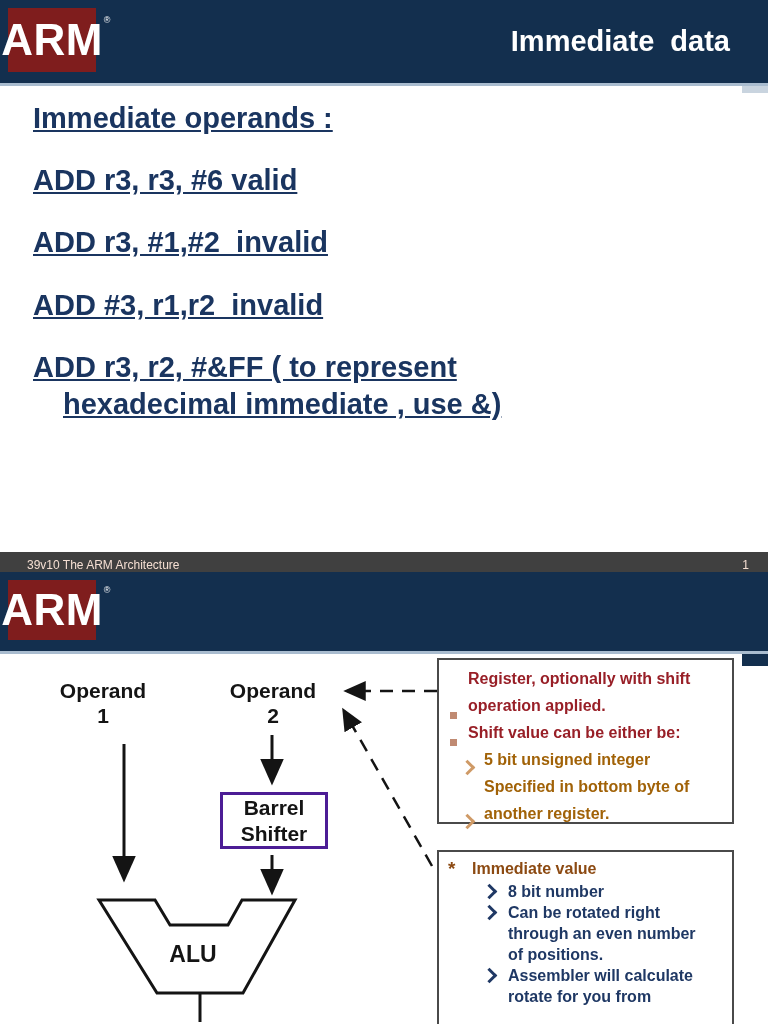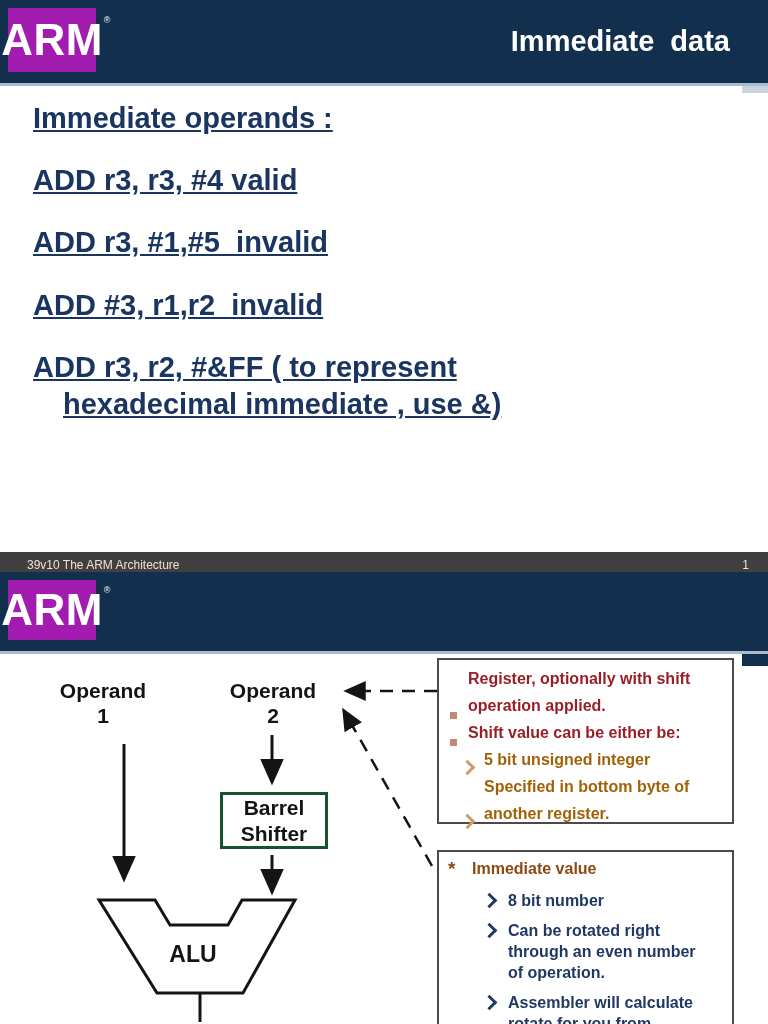--- a/index.html
+++ b/index.html
@@ -9,21 +9,21 @@
   }
   .slide{position:absolute;left:0;width:768px;overflow:hidden;background:#fff;}
   #slide1{top:0;height:572px;}
   #slide2{top:572px;height:452px;}
 
   
   .hdr{position:absolute;left:0;top:0;width:768px;background:#132f4e;box-sizing:border-box;
        border-bottom:3px solid #a9bccf;}
   #slide1 .hdr{height:86px;}
   #slide2 .hdr{height:82px;}
-  .logo-patch{position:absolute;left:8px;top:8px;width:88px;height:64px;background:#a21caf;
+  .logo-patch{position:absolute;left:8px;top:8px;width:88px;height:64px;background:#7f1d1d;
        display:flex;align-items:center;justify-content:center;}
   #slide2 .logo-patch{height:60px;}
   .arm{color:#fff;font-weight:700;font-size:44px;line-height:1;letter-spacing:0.5px;position:relative;}
   .arm .reg{position:absolute;top:-2px;right:-8px;font-size:9px;font-weight:400;}
   .slide-title{position:absolute;right:38px;top:25px;color:#ffffff;font-size:29px;font-weight:700;white-space:pre;}
   .hdr-notch{position:absolute;right:0;width:26px;background:#132f4e;}
   #slide1 .hdr-notch{top:86px;height:7px;background:#c9d4df;}
   #slide2 .hdr-notch{top:82px;height:12px;}
 
   
@@ -33,60 +33,60 @@
   
   .footerbar{position:absolute;left:0;top:552px;width:768px;height:26px;background:#404040;}
   .footer-left{position:absolute;left:27px;top:6px;color:#f4ded2;font-size:12px;}
   .footer-page{position:absolute;right:19px;top:6px;color:#f4ded2;font-size:12px;}
 
   
   .diagram-svg{position:absolute;left:0;top:0;width:768px;height:452px;}
   .dlabel{position:absolute;color:#141414;font-weight:700;text-align:center;line-height:25px;}
   #operand1{left:53px;top:106px;width:100px;font-size:21px;}
   #operand2{left:223px;top:106px;width:100px;font-size:21px;}
-  #barrel-box{position:absolute;left:220px;top:220px;width:102px;height:51px;border:3px solid #14532d;
+  #barrel-box{position:absolute;left:220px;top:220px;width:102px;height:51px;border:3px solid #4c1d95;
       background:#fff;color:#141414;font-weight:700;font-size:21px;line-height:26px;text-align:center;
       display:flex;flex-direction:column;justify-content:center;}
   #alu-label{left:162px;top:370px;width:62px;font-size:23px;}
 
   
   .callout{position:absolute;left:437px;width:297px;background:#fff;border:2px solid #4a4a4a;
       box-sizing:border-box;padding:5px 8px 0 9px;}
   #box1{top:86px;height:166px;}
   #box2{top:278px;height:182px;}
   .b1item{display:flex;color:#981f27;font-size:16px;font-weight:700;line-height:27px;align-items:flex-end;}
   .b1item.sub{padding-left:14px;color:#a16207;}
   .b1text{max-width:250px;}
   .b1item.sub .b1text{max-width:235px;}
   .sq{flex:none;width:7px;height:7px;background:#c08a72;margin:10px 11px 0 2px;}
   .chev{flex:none;width:8px;height:8px;border-top:3px solid #cf9a66;border-right:3px solid #cf9a66;
       transform:rotate(45deg);margin:8px 11px 0 0;}
   .chev.navy{border-color:#1f3864;}
   .b2title{display:flex;color:#8c4a12;font-size:16px;font-weight:700;line-height:24px;}
   .star{flex:none;width:24px;font-size:19px;color:#8c4a12;}
   .b2item{display:flex;color:#1f3864;font-size:16px;font-weight:700;line-height:21px;
-      margin-top:9px;padding-left:36px;}
+      padding-left:36px;}
   .b2item .chev{margin:5px 13px 0 0;}
   .b2text{max-width:200px;}
 </style>
 </head>
 <body>
 
 <div class="slide" id="slide1">
   <div class="hdr">
     <div class="logo-patch">
       <div class="arm"><span>ARM</span><span class="reg">®</span></div>
     </div>
     <div class="slide-title">Immediate  data</div>
   </div>
   <div class="hdr-notch"></div>
 
   <div class="s1line" style="top:102px">Immediate operands :</div>
-  <div class="s1line" style="top:164px">ADD r3, r3, #4 valid</div>
-  <div class="s1line" style="top:226px">ADD r3, #1,#5  invalid</div>
+  <div class="s1line" style="top:164px">ADD r3, r3, #6 valid</div>
+  <div class="s1line" style="top:226px">ADD r3, #1,#2  invalid</div>
   <div class="s1line" style="top:289px">ADD #3, r1,r2  invalid</div>
   <div class="s1line" style="top:351px">ADD r3, r2, #&amp;FF ( to represent</div>
   <div class="s1line indent" style="top:388px">hexadecimal immediate , use &amp;)</div>
 
   <div class="footerbar">
     <div class="footer-left">39v10 The ARM Architecture</div>
     <div class="footer-page">1</div>
   </div>
 </div>
 
@@ -150,20 +150,20 @@
     <div class="b2title">
       <span class="star">*</span>
       <span>Immediate value</span>
     </div>
     <div class="b2item">
       <span class="chev navy"></span>
       <span class="b2text">8 bit number</span>
     </div>
     <div class="b2item">
       <span class="chev navy"></span>
-      <span class="b2text">Can be rotated right through an even number of operation.</span>
+      <span class="b2text">Can be rotated right through an even number of positions.</span>
     </div>
     <div class="b2item">
       <span class="chev navy"></span>
       <span class="b2text">Assembler will calculate rotate for you from</span>
     </div>
   </div>
 </div>
 
 </body></html>

